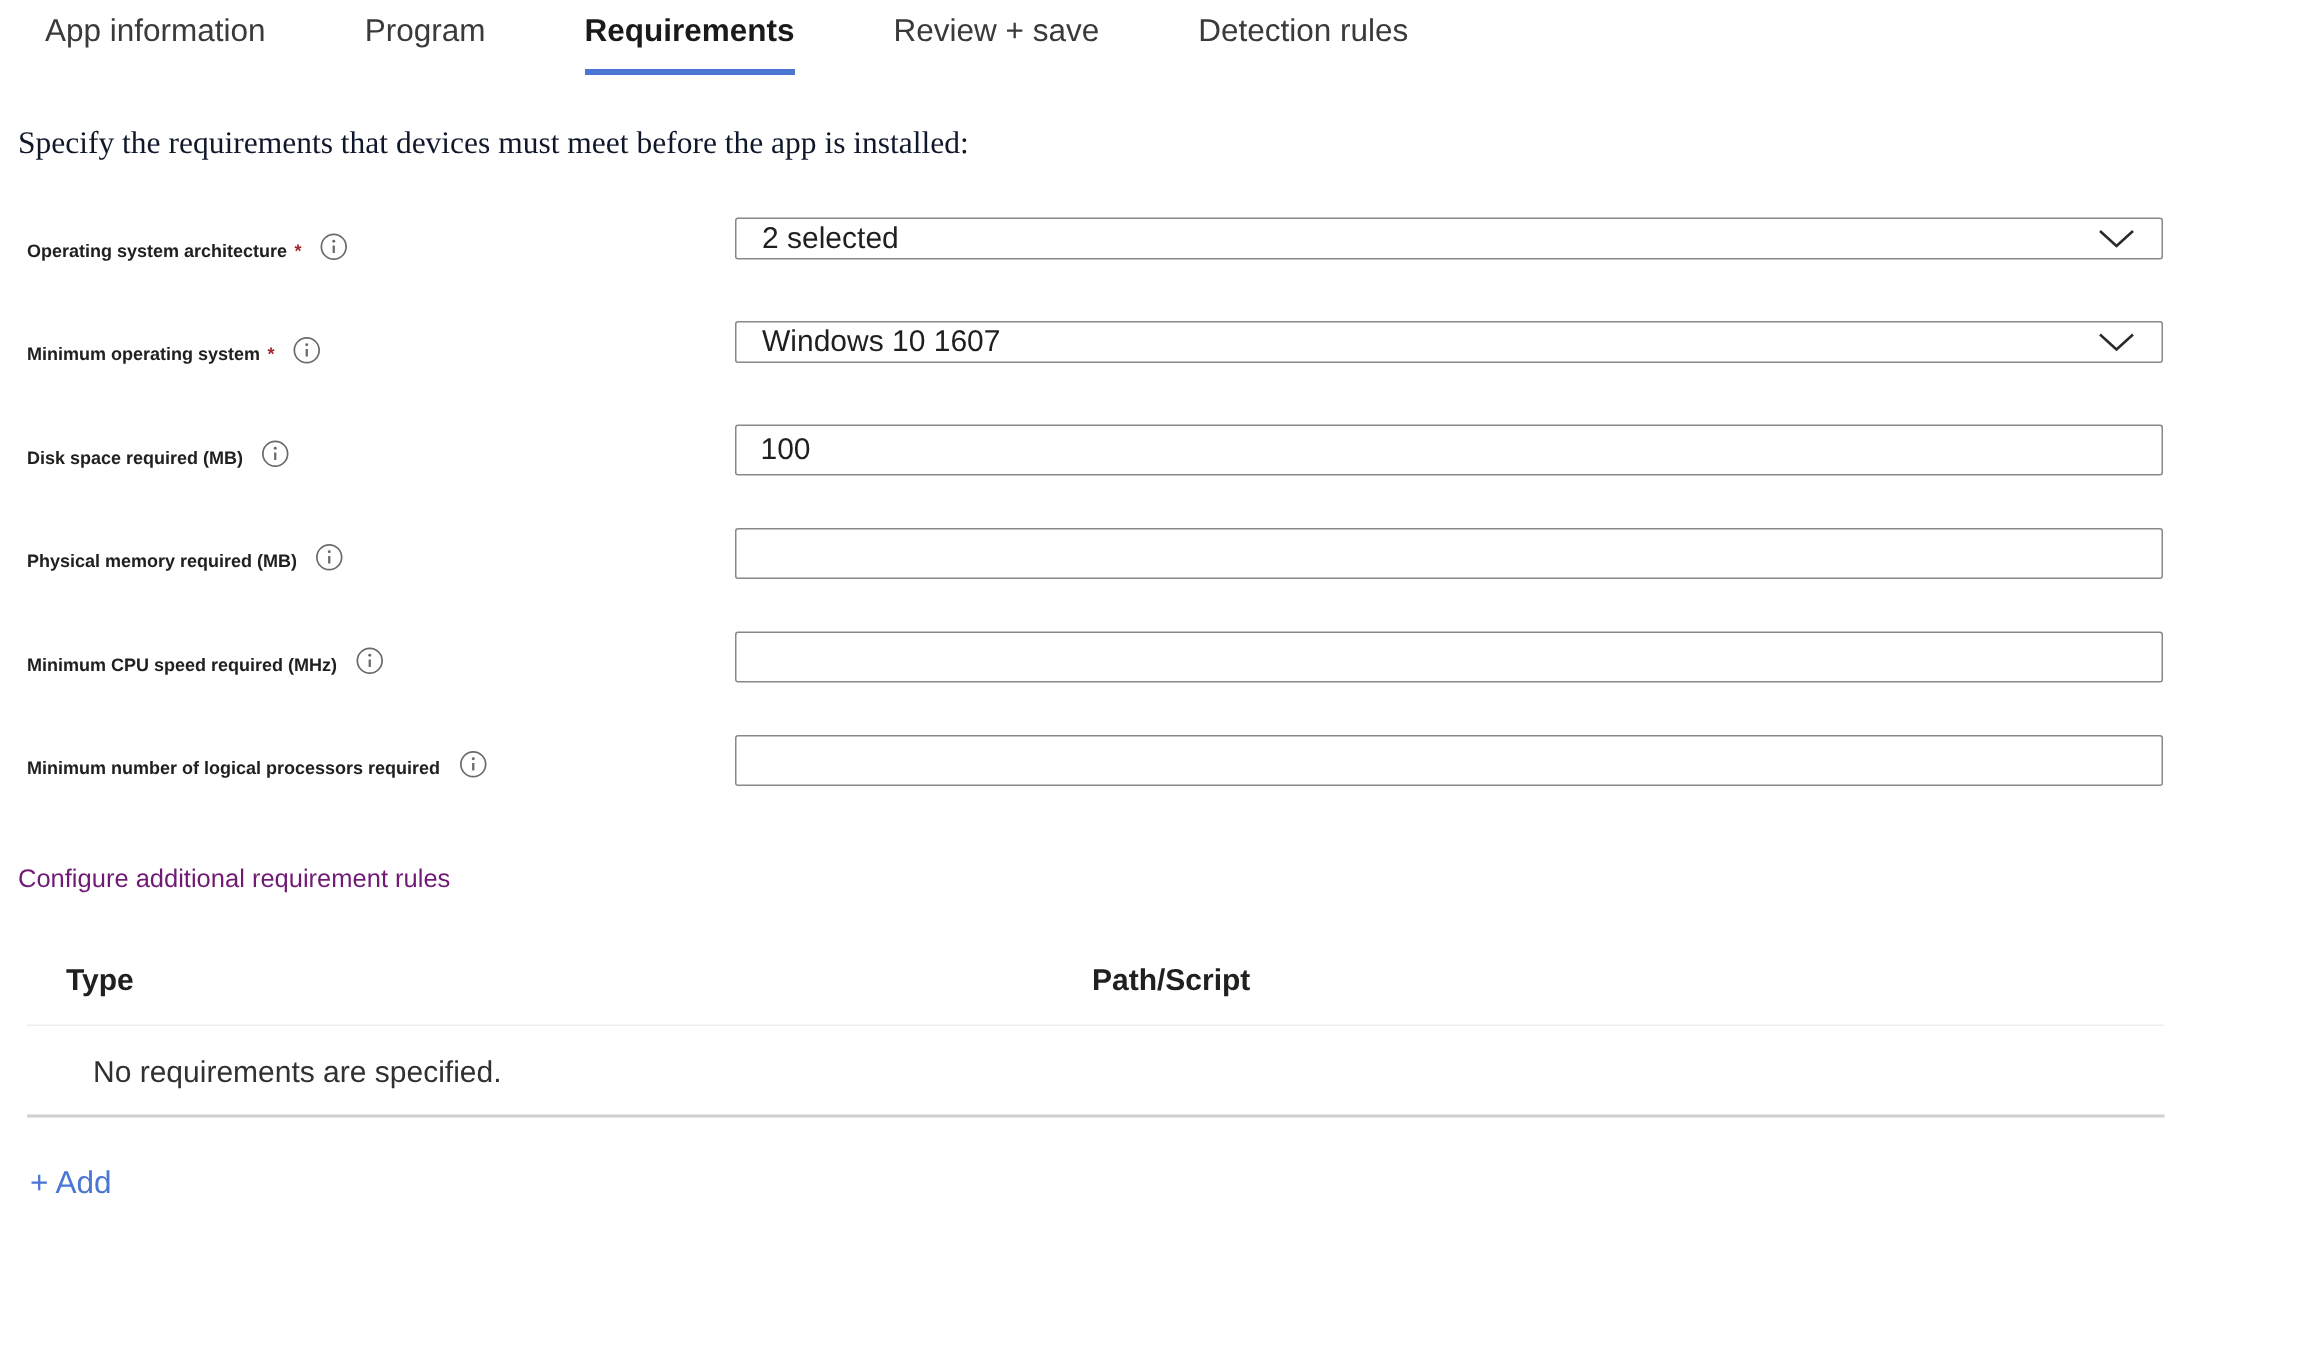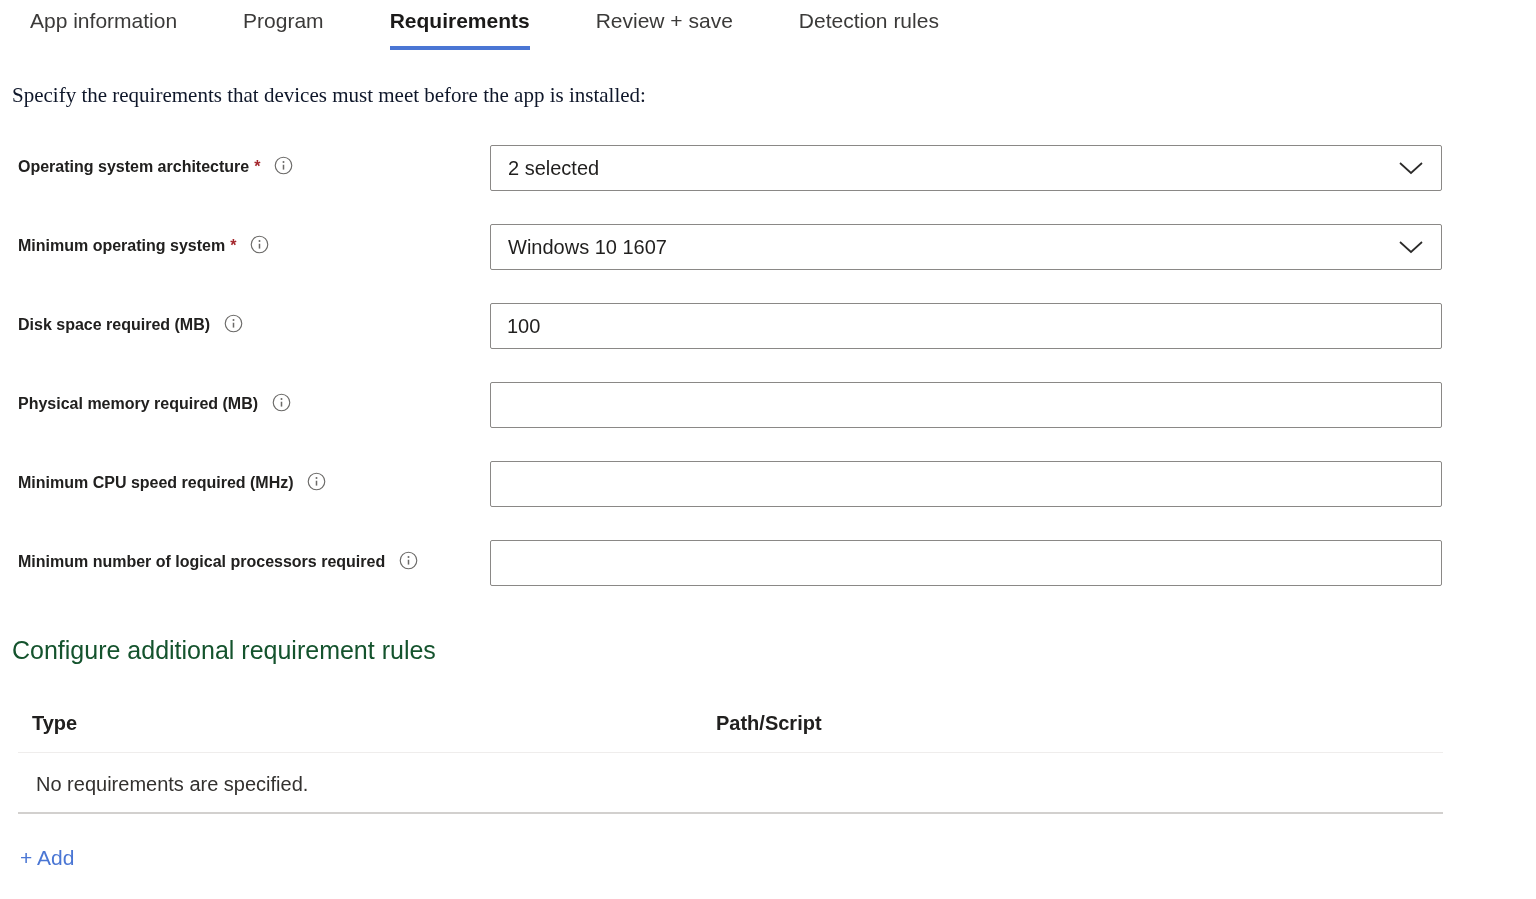--- a/index.html
+++ b/index.html
@@ -31,56 +31,56 @@
   
   .form{margin-top:37px;}
   .form-row{
     display:flex;align-items:flex-start;
     padding-left:18px;padding-right:94px;
     margin-bottom:33px;
   }
   .form-label{
     width:472px;flex-shrink:0;
     padding:8px 16px 0 0;
-    font-size:16px;font-weight:700;color:#21201f;
+    font-size:12px;font-weight:700;color:#21201f;
     line-height:28px;
   }
   .form-label.narrow{padding-right:72px;}
   .req{color:var(--required);margin-left:5px;font-weight:700;}
   .info-icon{
     display:inline-block;width:19px;height:19px;margin-left:9px;
     vertical-align:-3px;cursor:default;
   }
   .info-icon svg{display:block;width:100%;height:100%;}
   .control{
-    flex:1;height:46px;
+    flex:1;height:28px;
     border:1px solid #8a8886;border-radius:2px;
     background:#fff;
   }
   .combo{
     display:flex;align-items:center;justify-content:space-between;
     padding:0 15px 0 17px;cursor:pointer;
   }
   .combo-text{font-size:20px;color:#201f1e;}
   .chevron-icon{width:30px;height:16px;flex-shrink:0;}
   .chevron-icon svg{display:block;width:100%;height:100%;}
   input.control{
     padding:16px 16px;font-size:20px;color:#201f1e;
     font-family:"Liberation Sans", sans-serif;outline:none;
   }
   .row-tall{margin-bottom:50px;}
 
   
-  .section-heading{margin:18px 0 0 12px;font-size:25px;color:#14532d;}
+  .section-heading{margin:18px 0 0 12px;font-size:17px;color:#701a75;}
   .req-table{margin-top:47px;}
-  .table-header{display:flex;padding-left:32px;font-size:20px;font-weight:700;color:#21201f;}
+  .table-header{display:flex;padding-left:44px;font-size:20px;font-weight:700;color:#21201f;}
   .col-type{width:684px;}
   .divider{height:1px;background:#efedec;margin:17px 0 0 18px;width:1425px;}
   .divider.dark{height:2px;background:#d2d0ce;margin-top:16px;}
-  .empty-row{padding-left:36px;margin-top:20px;font-size:20px;color:#33312f;}
+  .empty-row{padding-left:36px;margin-top:20px;font-size:20px;color:#33312f;margin-left:26px;}
   .add-link{
     display:inline-block;margin:32px 0 0 20px;
     font-size:21px;color:var(--accent);cursor:pointer;
   }
 </style>
 </head>
 <body>
 
 
 

